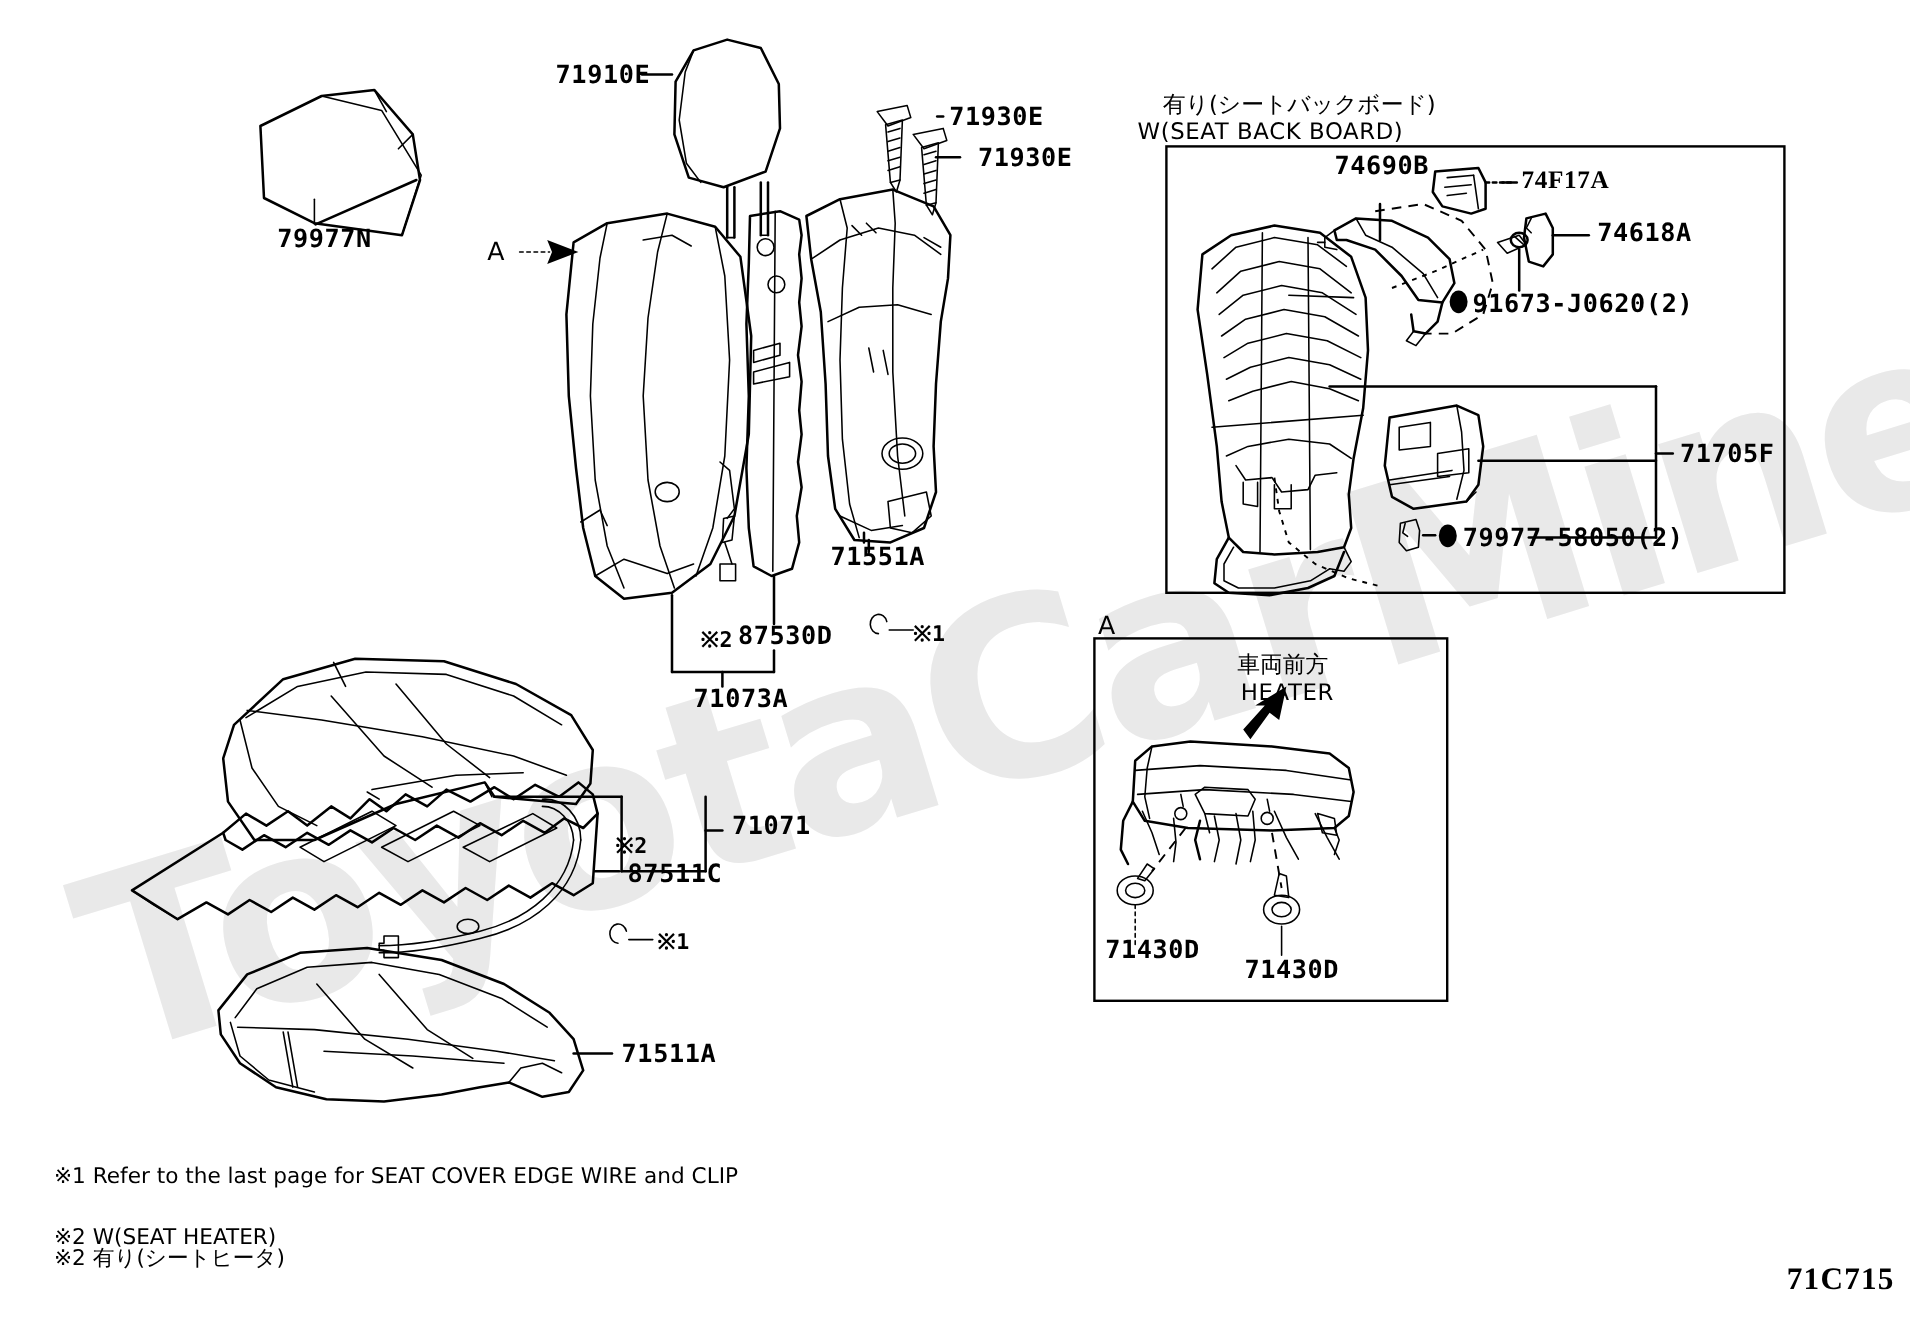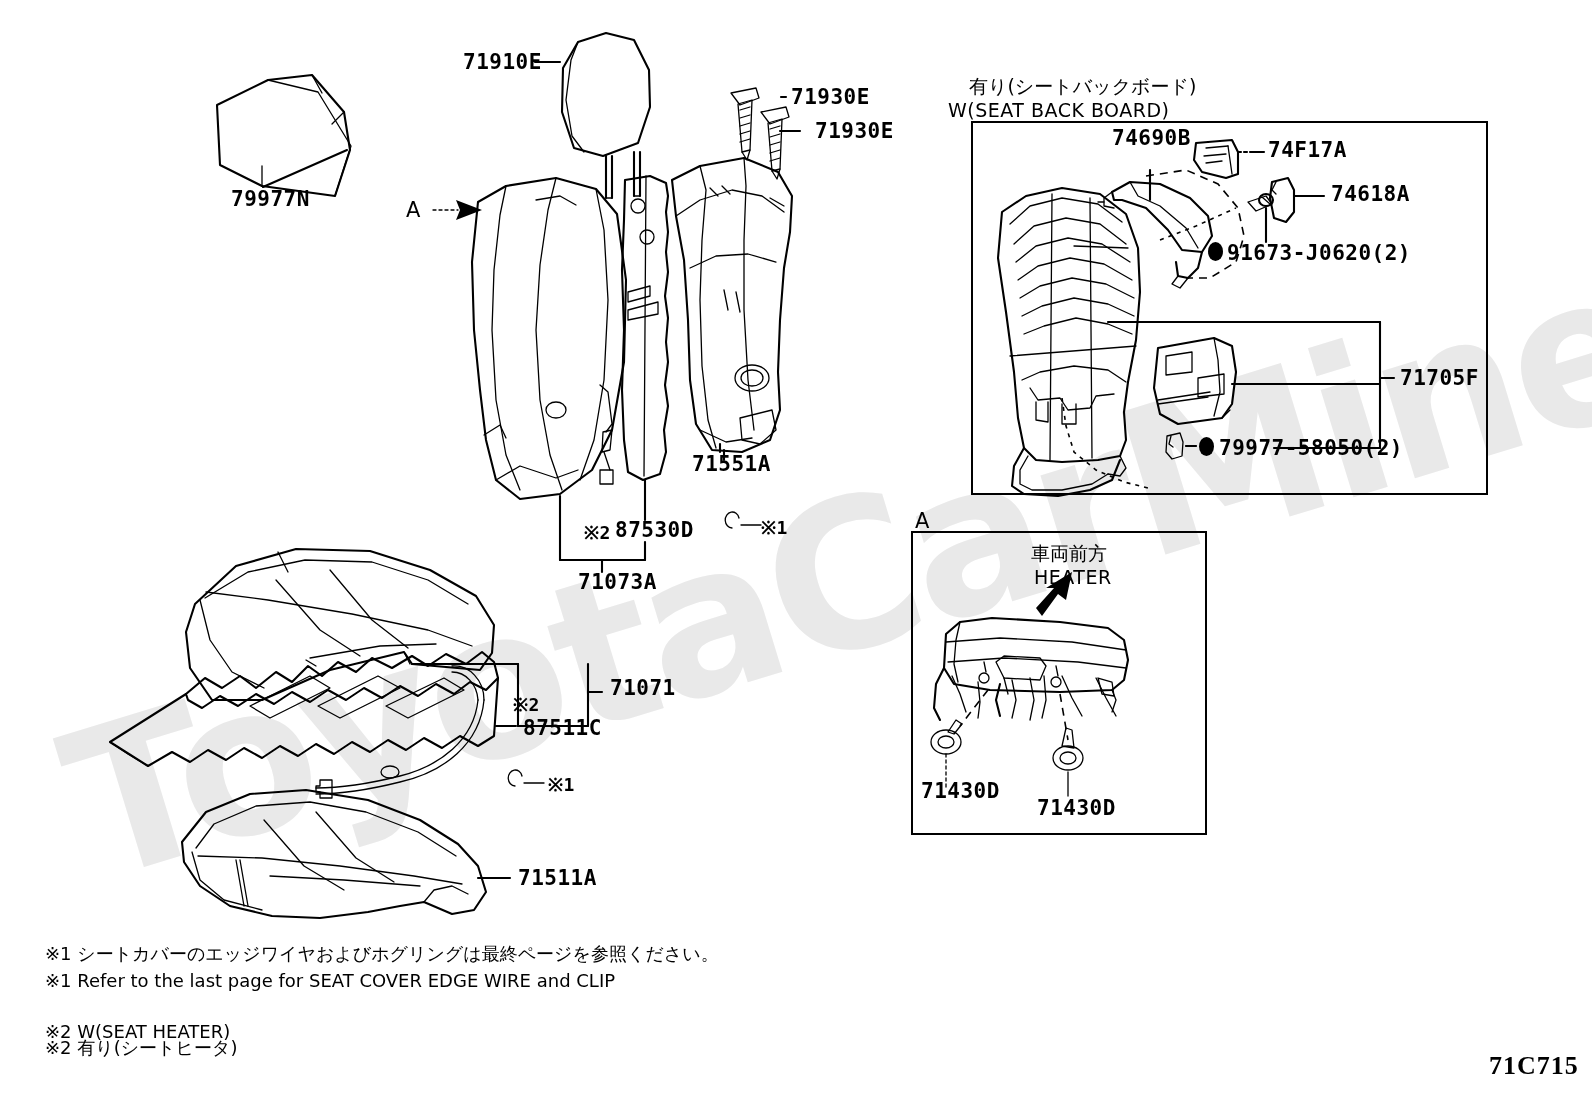--- a/index.html
+++ b/index.html
@@ -398,40 +398,39 @@
 
   <div class="lbl" style="left:548px;top:772px;font-size:18px;">※1</div>
 
   <div class="lbl" style="left:518px;top:866px;">71511A</div>
 
   <div class="jp" style="left:969px;top:74px;">有り(シートバックボード)</div>
   <div class="en" style="left:948px;top:99px;">W(SEAT BACK BOARD)</div>
 
   <div class="lbl" style="left:1112px;top:126px;">74690B</div>
 
-  <div class="lbl" style="left:1268px;top:138px;">74F17A</div>
+  <div class="lbl" style="left:1268px;top:138px;font-family:Liberation Serif, serif;">74F17A</div>
 
   <div class="lbl" style="left:1331px;top:182px;">74618A</div>
 
   <div class="dot" style="left:1208px;top:242px;"></div>
   <div class="lbl" style="left:1227px;top:241px;">91673-J0620(2)</div>
 
   <div class="lbl" style="left:1400px;top:366px;">71705F</div>
 
   <div class="dot" style="left:1199px;top:437px;"></div>
   <div class="lbl" style="left:1219px;top:436px;">79977-58050(2)</div>
 
   <div class="secA" style="left:915px;top:509px;">A</div>
 
   <div class="jp" style="left:1031px;top:541px;">車両前方</div>
   <div class="en" style="left:1034px;top:566px;">HEATER</div>
 
   <div class="lbl" style="left:921px;top:779px;">71430D</div>
   <div class="lbl" style="left:1037px;top:796px;">71430D</div>
 
-  <div class="note" style="left:45px;top:942px;">※1 シートカバーのエッジワイヤおよびホグリングは最終ページを参照ください。</div>
   <div class="note" style="left:45px;top:970px;">※1 Refer to the last page for SEAT COVER EDGE WIRE and CLIP</div>
   <div class="note" style="left:45px;top:996px;margin-top:40px;">※2 有り(シートヒータ)</div>
   <div class="note" style="left:45px;top:1021px;">※2 W(SEAT HEATER)</div>
 
   <div class="pagecode" style="left:1489px;top:1051px;">71C715</div>
 
 </div>
 
 </body></html>

